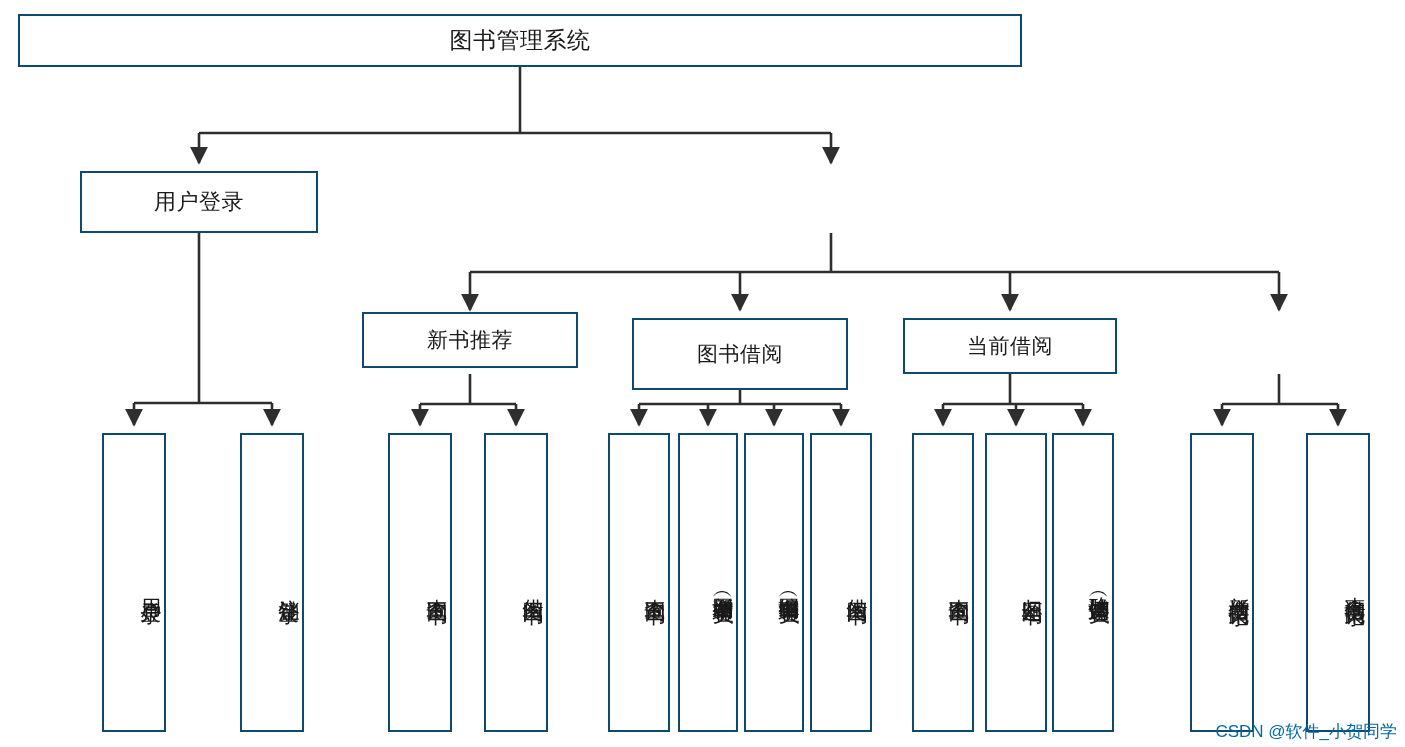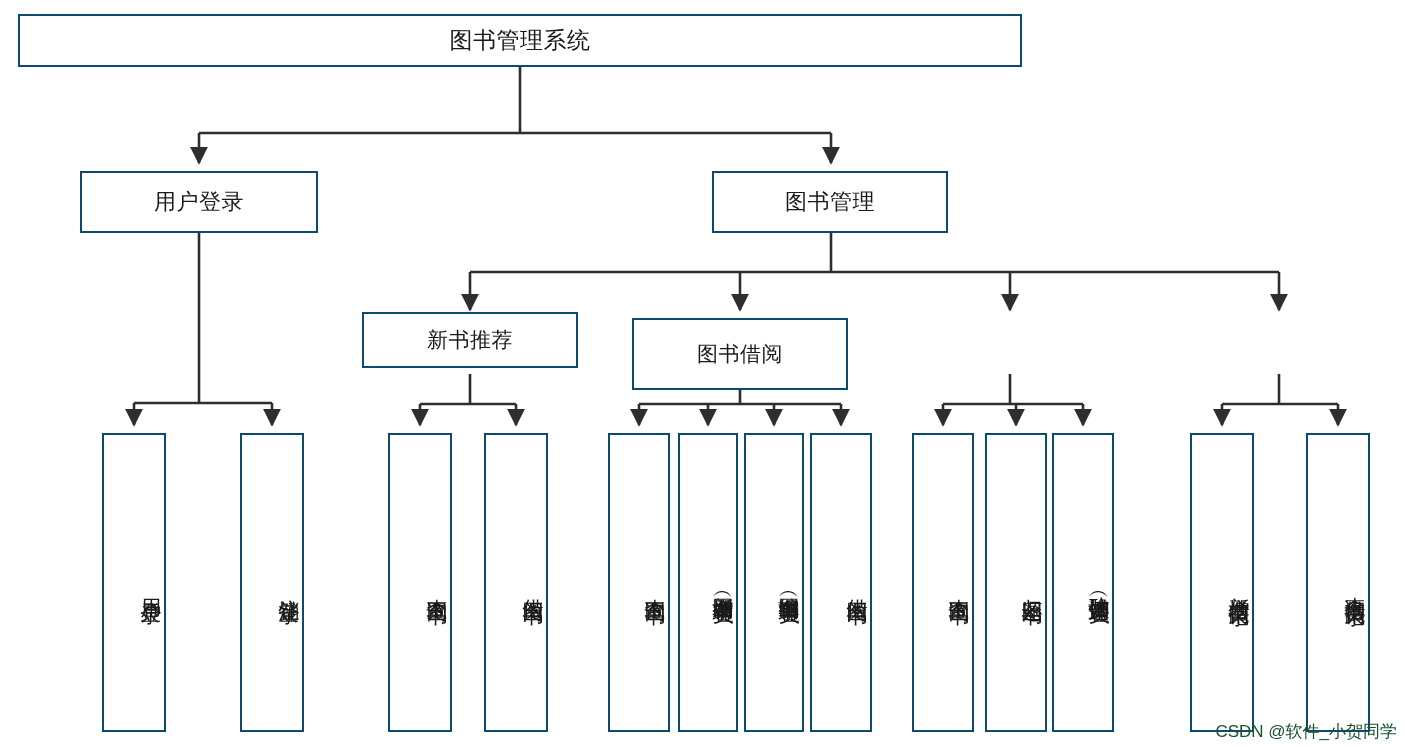--- a/index.html
+++ b/index.html
@@ -63,21 +63,21 @@
     position: absolute;
     left: 0; top: 0;
     width: 1405px;
     height: 747px;
     pointer-events: none;
   }
   #watermark {
     position: absolute;
     right: 8px;
     bottom: 4px;
-    color: #14532d;
+    color: #0369a1;
     font-size: 17px;
     white-space: nowrap;
     user-select: none;
   }
 </style>
 </head>
 <body>
 
 <div id="diagram-root">
 
@@ -131,29 +131,29 @@
     </g>
   </svg>
 
   <div class="node-box root" style="left: 18px; top: 14px; width: 1004px; height: 53px;">
     <span class="node-label">图书管理系统</span>
   </div>
 
   <div class="node-box level2" style="left: 80px; top: 171px; width: 238px; height: 62px;">
     <span class="node-label">用户登录</span>
   </div>
-  <div class="node-box level2" style="left: 712px; top: 171px; width: 236px; height: 62px;">
-    <span class="node-label">图书管理</span>
-  </div>
 
   <div class="node-box level3" style="left: 362px; top: 312px; width: 216px; height: 56px;">
     <span class="node-label">新书推荐</span>
   </div>
   <div class="node-box level3" style="left: 632px; top: 318px; width: 216px; height: 72px;">
     <span class="node-label">图书借阅</span>
+  </div>
+  <div class="node-box level3" style="left: 903px; top: 318px; width: 214px; height: 56px;">
+    <span class="node-label">当前借阅</span>
   </div>
 
   <div class="node-box leaf" style="left: 102px; top: 433px; width: 64px; height: 299px;">
     <span class="node-label">用户登录</span>
   </div>
   <div class="node-box leaf" style="left: 240px; top: 433px; width: 64px; height: 299px;">
     <span class="node-label">注销登录</span>
   </div>
   <div class="node-box leaf" style="left: 388px; top: 433px; width: 64px; height: 299px;">
     <span class="node-label">查询图书</span>

